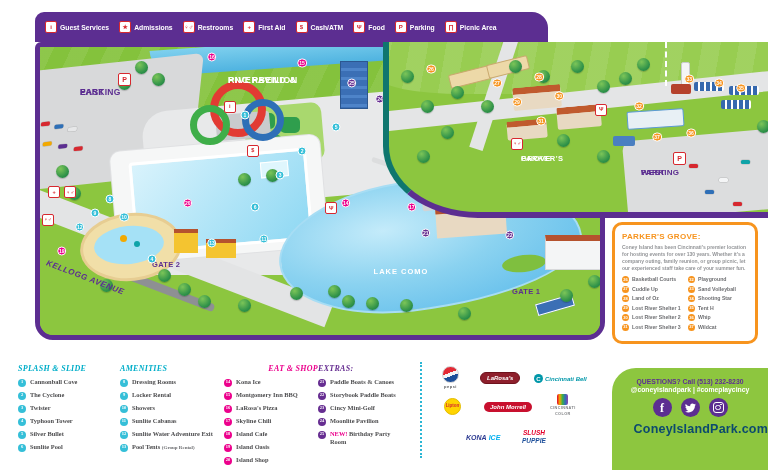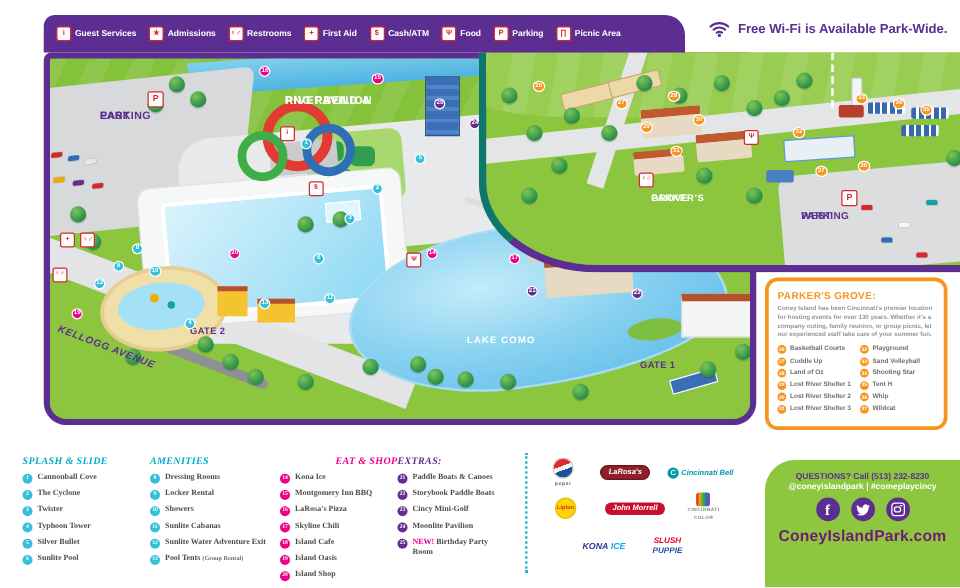--- a/index.html
+++ b/index.html
@@ -161,21 +161,21 @@
            border-radius:24px 0 0 0;text-align:center;box-sizing:border-box;padding-top:10px;z-index:6;}
   .ct-q{color:#5C2E91;font-size:6.8px;font-weight:800;}
   .ct-c{color:#E8432E;font-size:11px;font-weight:800;margin-top:3px;letter-spacing:.2px;}
   .ct-h{color:#fff;font-size:6.8px;font-weight:700;margin-top:1px;}
   .soc{display:flex;justify-content:center;gap:9px;margin-top:5px;}
   .sic{width:19px;height:19px;border-radius:50%;background:#5C2E91;display:flex;align-items:center;justify-content:center;position:relative;}
   .fb{font-family:"Liberation Serif",serif;font-weight:bold;font-size:12px;color:#fff;position:relative;top:1px;}
   .ig{width:9px;height:9px;border:1.2px solid #fff;border-radius:3px;position:relative;}
   .ig-c{position:absolute;inset:1.6px;border:1.2px solid #fff;border-radius:50%;}
   .ig-dot{position:absolute;top:.6px;right:.6px;width:1.5px;height:1.5px;background:#fff;border-radius:50%;}
-  .ct-s{color:#701a75;font-size:12.5px;font-weight:800;margin-top:5px;letter-spacing:.2px;}
+  .ct-s{color:#0c4a6e;font-size:12.5px;font-weight:800;margin-top:5px;letter-spacing:.2px;text-align:right;}
 </style>
 </head>
 <body>
 
 <div class="page">
 
   <div class="hdr">
     <div class="leg">
 
     <div class="leg-item">
@@ -206,29 +206,20 @@
           <span class="leg-ic">P</span>
           <span class="leg-lb">Parking</span>
         </div>
         <div class="leg-item">
           <span class="leg-ic">∏</span>
           <span class="leg-lb">Picnic Area</span>
         </div>
       </div>
   </div>
 
-  <div class="wifi">
-    <svg width="17" height="14" viewBox="0 0 24 19">
-      <path d="M2 7a15 15 0 0 1 20 0" fill="none" stroke="#5C2E91" stroke-width="2.4" stroke-linecap="round"></path>
-      <path d="M5.5 10.5a10 10 0 0 1 13 0" fill="none" stroke="#5C2E91" stroke-width="2.4" stroke-linecap="round"></path>
-      <path d="M9 14a5.5 5.5 0 0 1 6 0" fill="none" stroke="#5C2E91" stroke-width="2.4" stroke-linecap="round"></path>
-      <circle cx="12" cy="17" r="1.9" fill="#5C2E91"></circle>
-    </svg>
-    <span>Free Wi-Fi is Available Park-Wide.</span>
-  </div>
 
   <div class="map">
     <div class="hills"></div>
     <div class="river"></div>
     <div class="eparking" id="ep">
         <div class="car" style="left: 14px; top: 52px; background: rgb(215, 40, 47);"></div>
         <div class="car" style="left: 28px; top: 56px; background: rgb(46, 111, 183);"></div>
         <div class="car" style="left: 42px; top: 60px; background: rgb(230, 231, 232);"></div>
         <div class="car" style="left: 18px; top: 72px; background: rgb(242, 169, 0);"></div>
         <div class="car" style="left: 34px; top: 76px; background: rgb(92, 46, 145);"></div>

